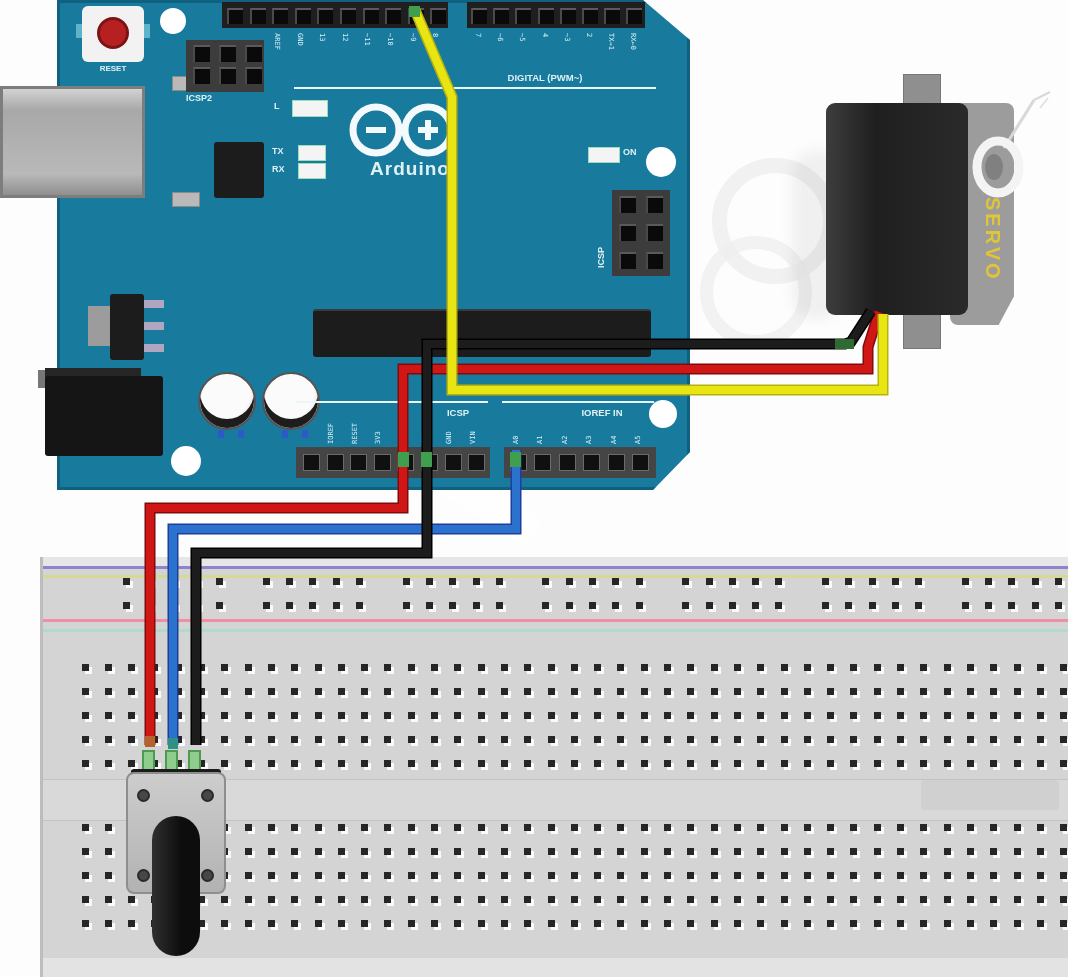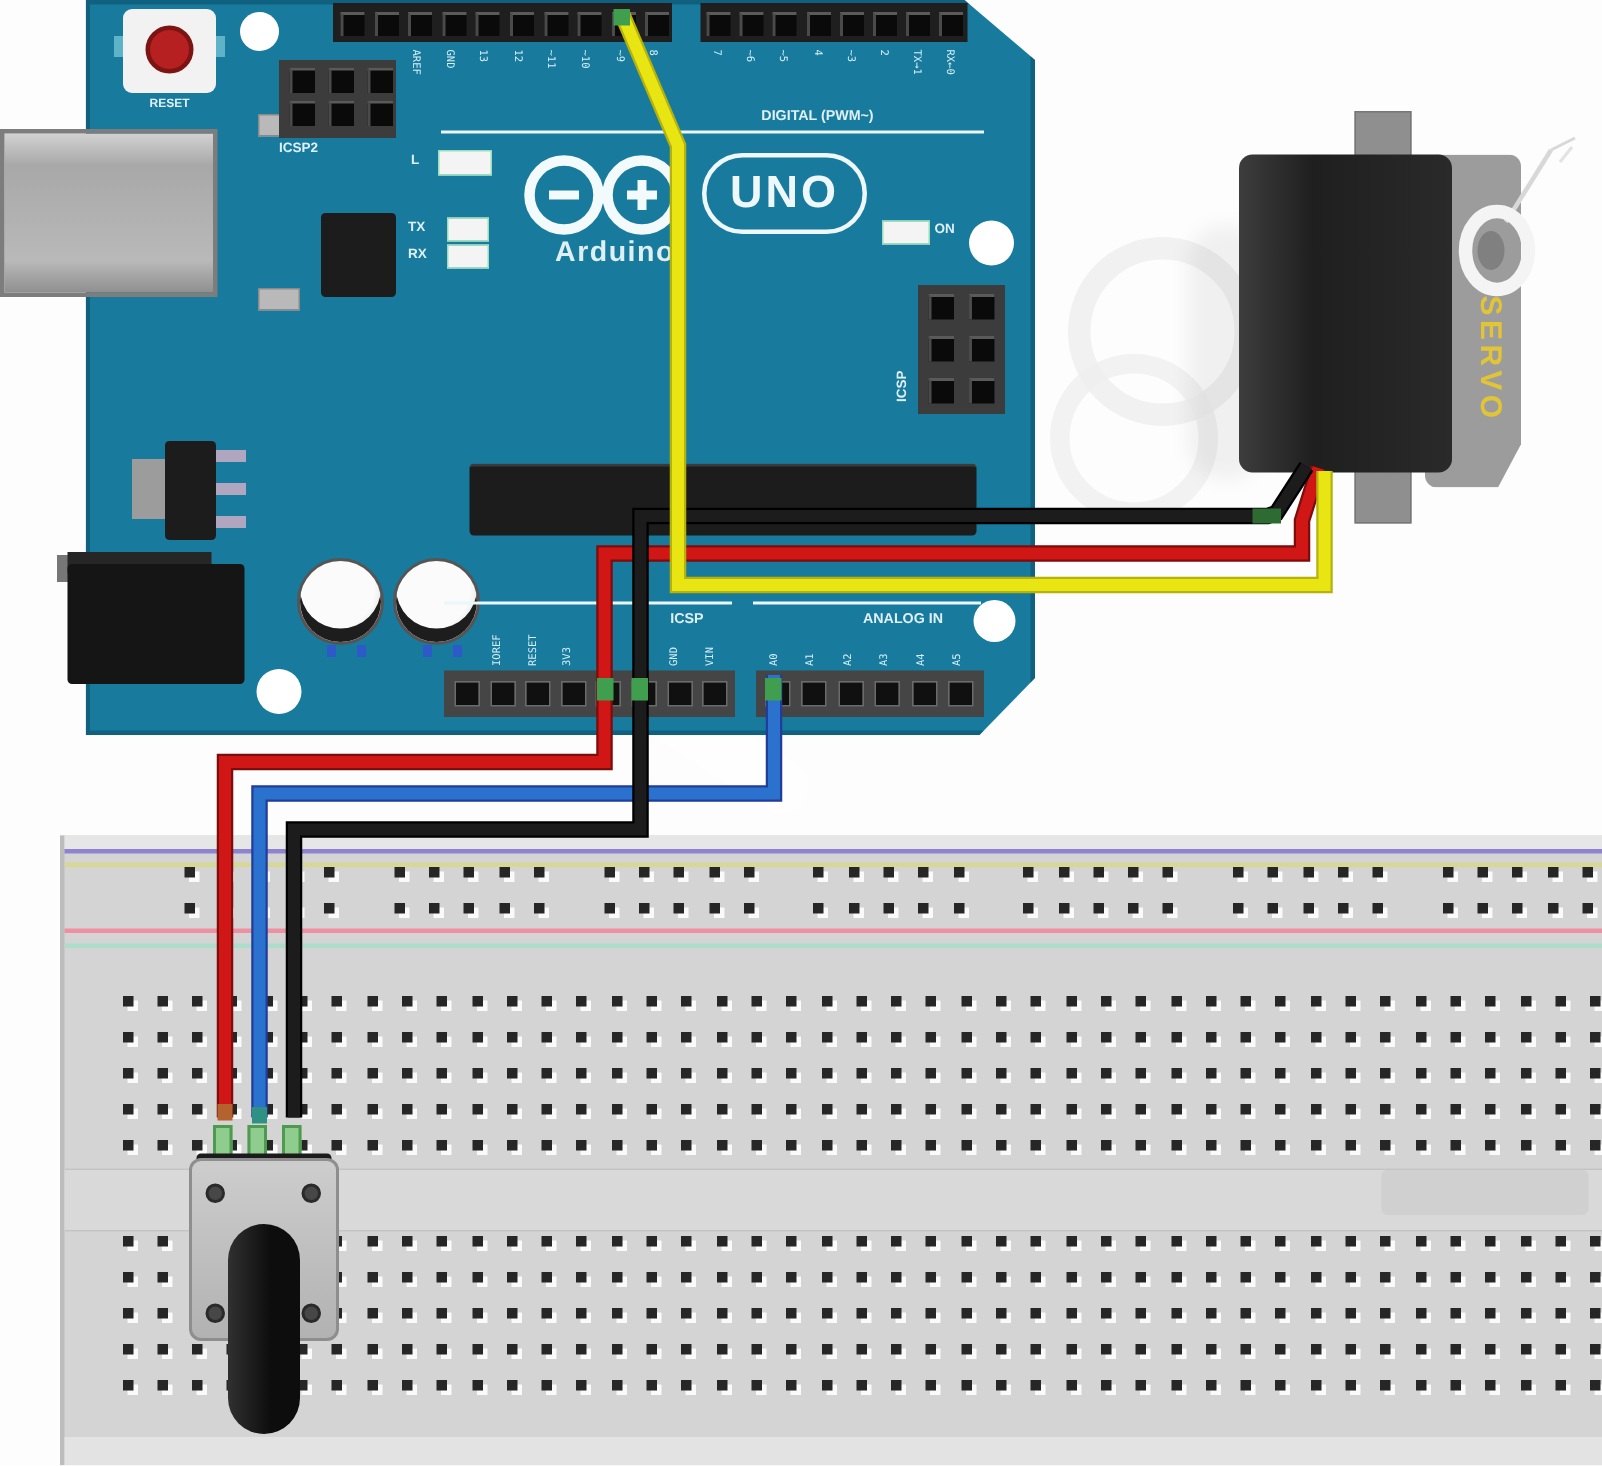--- a/index.html
+++ b/index.html
@@ -642,22 +642,20 @@
     <div class="abs silk" style="left:623px;top:147px;font-size:9px">ON</div>
 
     <svg class="abs" style="left:340px;top:100px" width="140" height="60">
       <circle cx="36" cy="30" r="23" fill="none" stroke="#f2fafc" stroke-width="7"></circle>
       <circle cx="88" cy="30" r="23" fill="none" stroke="#f2fafc" stroke-width="7"></circle>
       <rect x="26" y="27" width="20" height="6" fill="#f2fafc"></rect>
       <rect x="78" y="27" width="20" height="6" fill="#f2fafc"></rect>
       <rect x="85" y="20" width="6" height="20" fill="#f2fafc"></rect>
     </svg>
     <div class="abs silk" style="left:340px;top:158px;width:140px;font-size:19px;text-align:center;letter-spacing:1px">Arduino</div>
-    <div class="abs" style="left:468px;top:102px;width:110px;height:54px;border:3px solid #eef8fb;border-radius:27px;box-sizing:border-box;
-         display:flex;align-items:center;justify-content:center;color:#eef8fb;font-weight:bold;font-size:30px;letter-spacing:2px">UNO</div>
 
     <div class="abs blk" style="left:214px;top:142px;width:50px;height:56px"></div>
 
     <div class="abs mount-hole" style="left:160px;top:8px;width:26px;height:26px"></div>
     <div class="abs mount-hole" style="left:646px;top:147px;width:30px;height:30px"></div>
     <div class="abs mount-hole" style="left:649px;top:400px;width:28px;height:28px"></div>
     <div class="abs mount-hole" style="left:171px;top:446px;width:30px;height:30px"></div>
 
     <div class="abs icspblock" style="left:612px;top:190px;width:58px;height:86px" id="icsp-block">
         <div class="pin" style="left: 7px; top: 6px; width: 15px; height: 15px;"></div>
@@ -684,21 +682,21 @@
     <div class="abs" style="left:218px;top:430px;width:6px;height:8px;background:#2d59c9"></div>
     <div class="abs" style="left:238px;top:430px;width:6px;height:8px;background:#2d59c9"></div>
     <div class="abs" style="left:282px;top:430px;width:6px;height:8px;background:#2d59c9"></div>
     <div class="abs" style="left:302px;top:430px;width:6px;height:8px;background:#2d59c9"></div>
     <div class="abs cap" style="left:198px;top:372px;width:58px;height:58px"></div>
     <div class="abs cap" style="left:262px;top:372px;width:58px;height:58px"></div>
 
     <div class="abs silkline" style="left:296px;top:401px;width:192px"></div>
     <div class="abs silkline" style="left:502px;top:401px;width:152px"></div>
     <div class="abs silk" style="left:425px;top:407px;width:66px;font-size:9.5px;text-align:center">ICSP</div>
-    <div class="abs silk" style="left:556px;top:407px;width:92px;font-size:9.5px;text-align:center">ANALOG IN</div>
+    <div class="abs silk" style="left:556px;top:407px;width:92px;font-size:9.5px;text-align:center">IOREF IN</div>
     <div class="abs header-b" id="hdr-bp" style="left:296px;top:447px;width:194px;height:31px">
         <div class="pin-b" style="left: 8px; top: 8px; width: 15px; height: 15px;"></div>
         <div class="pin-b" style="left: 31.6px; top: 8px; width: 15px; height: 15px;"></div>
         <div class="pin-b" style="left: 55.2px; top: 8px; width: 15px; height: 15px;"></div>
         <div class="pin-b" style="left: 78.8px; top: 8px; width: 15px; height: 15px;"></div>
         <div class="pin-b" style="left: 102.4px; top: 8px; width: 15px; height: 15px;"></div>
         <div class="pin-b" style="left: 126px; top: 8px; width: 15px; height: 15px;"></div>
         <div class="pin-b" style="left: 149.6px; top: 8px; width: 15px; height: 15px;"></div>
         <div class="pin-b" style="left: 173.2px; top: 8px; width: 15px; height: 15px;"></div>
       </div>

